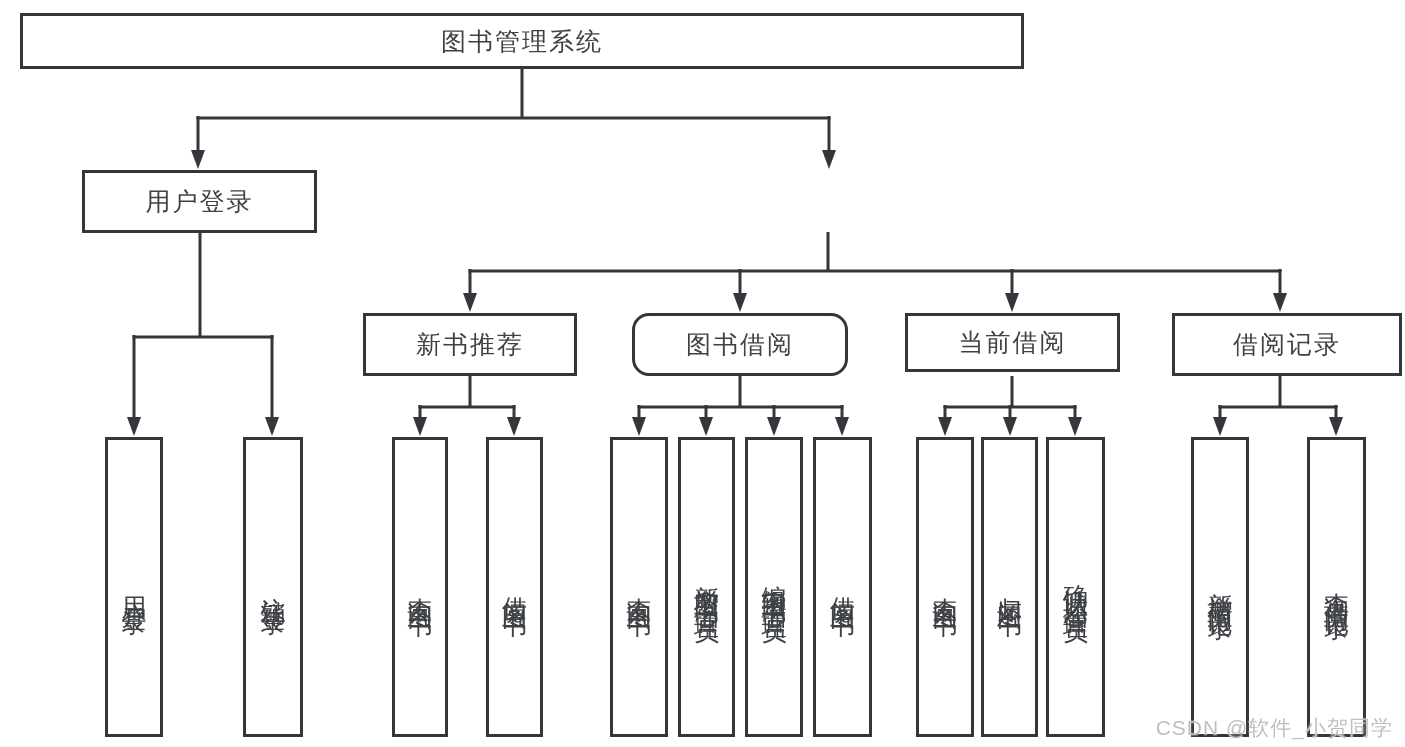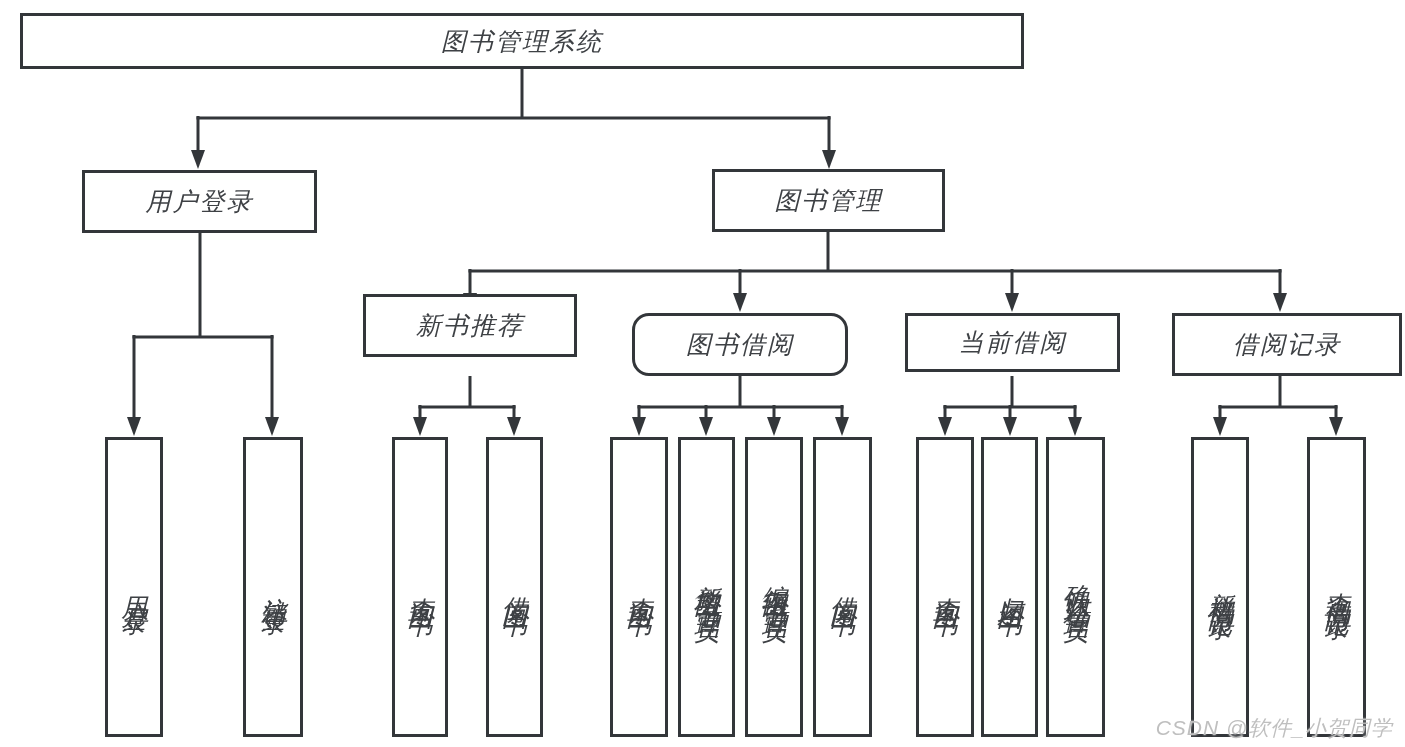--- a/index.html
+++ b/index.html
@@ -7,21 +7,20 @@
     padding: 0;
     background: #ffffff;
     font-family: "Liberation Sans", "DejaVu Sans", sans-serif;
   }
   .canvas {
     position: relative;
     width: 1405px;
     height: 747px;
     background: #ffffff;
     overflow: hidden;
-    font-style: italic;
   }
   .connectors {
     position: absolute;
     left: 0;
     top: 0;
     width: 1405px;
     height: 747px;
     pointer-events: none;
   }
   .node {
@@ -127,23 +126,22 @@
       <polygon points="1003,417 1017,417 1010,436"></polygon>
       <polygon points="1068,417 1082,417 1075,436"></polygon>
       <polygon points="1213,417 1227,417 1220,436"></polygon>
       <polygon points="1329,417 1343,417 1336,436"></polygon>
     </g>
   </svg>
 
   <div class="node hbox" style="left:20px; top:13px; width:1004px; height:56px;">图书管理系统</div>
 
   <div class="node hbox" style="left:82px; top:170px; width:235px; height:63px;">用户登录</div>
-  <div class="node hbox" style="left:712px; top:169px; width:233px; height:63px;">图书管理</div>
 
-  <div class="node hbox" style="left:363px; top:294px; width:214px; height:63px;">新书推荐</div>
+  <div class="node hbox" style="left:363px; top:313px; width:214px; height:63px;">新书推荐</div>
   <div class="node hbox" style="left:632px; top:313px; width:216px; height:63px;border-radius:17px;">图书借阅</div>
   <div class="node hbox" style="left:905px; top:313px; width:215px; height:59px;">当前借阅</div>
   <div class="node hbox" style="left:1172px; top:313px; width:230px; height:63px;">借阅记录</div>
 
   <div class="node vbox" style="left:105px; width:58px;">用户登录</div>
   <div class="node vbox" style="left:243px; width:60px;">注销登录</div>
   <div class="node vbox" style="left:392px; width:56px;">查询图书</div>
   <div class="node vbox" style="left:486px; width:57px;">借阅图书</div>
   <div class="node vbox" style="left:610px; width:58px;">查询图书</div>
   <div class="node vbox" style="left:678px; width:57px;">新增图书（管理员）</div>

